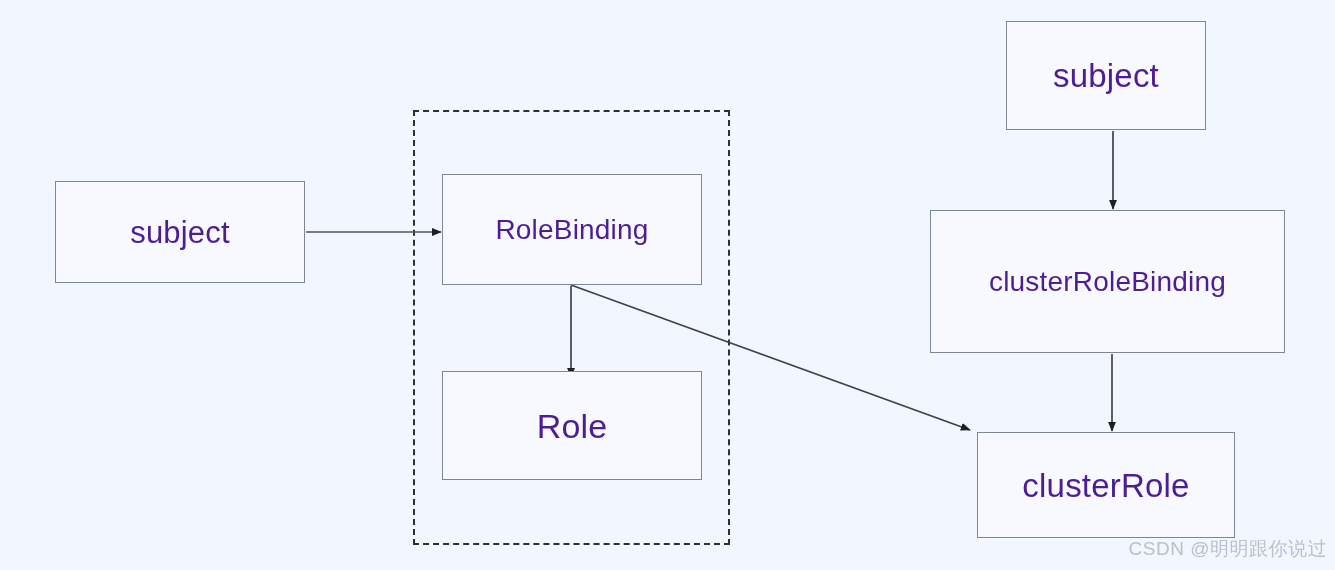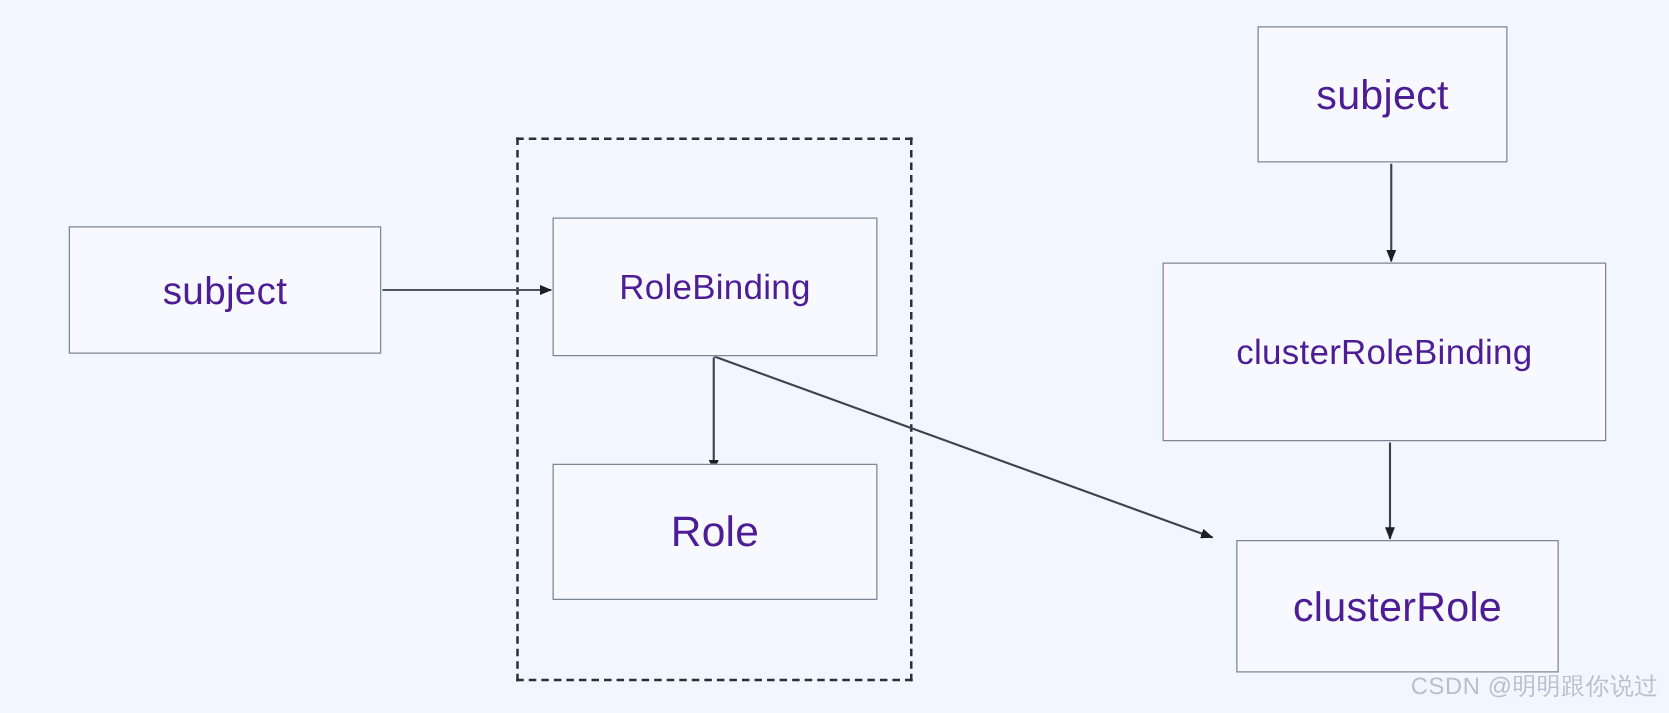--- a/index.html
+++ b/index.html
@@ -71,21 +71,20 @@
     width: 355px;
     height: 143px;
     font-size: 28px;
   }
   #node-clusterrole {
     left: 977px;
     top: 432px;
     width: 258px;
     height: 106px;
     font-size: 33px;
-    margin-left: 12px;
   }
   #namespace-group {
     position: absolute;
     left: 413px;
     top: 110px;
     width: 317px;
     height: 435px;
     box-sizing: border-box;
     border: 2.4px dashed #2b2f36;
     background: transparent;

